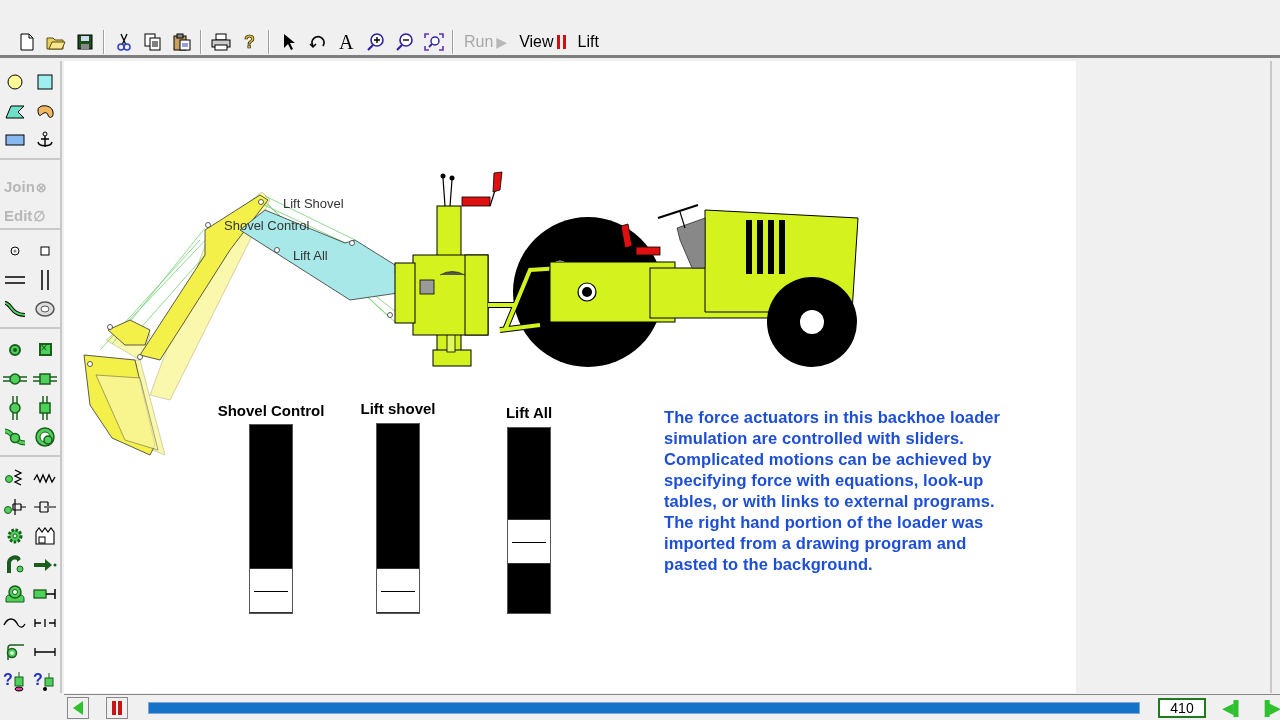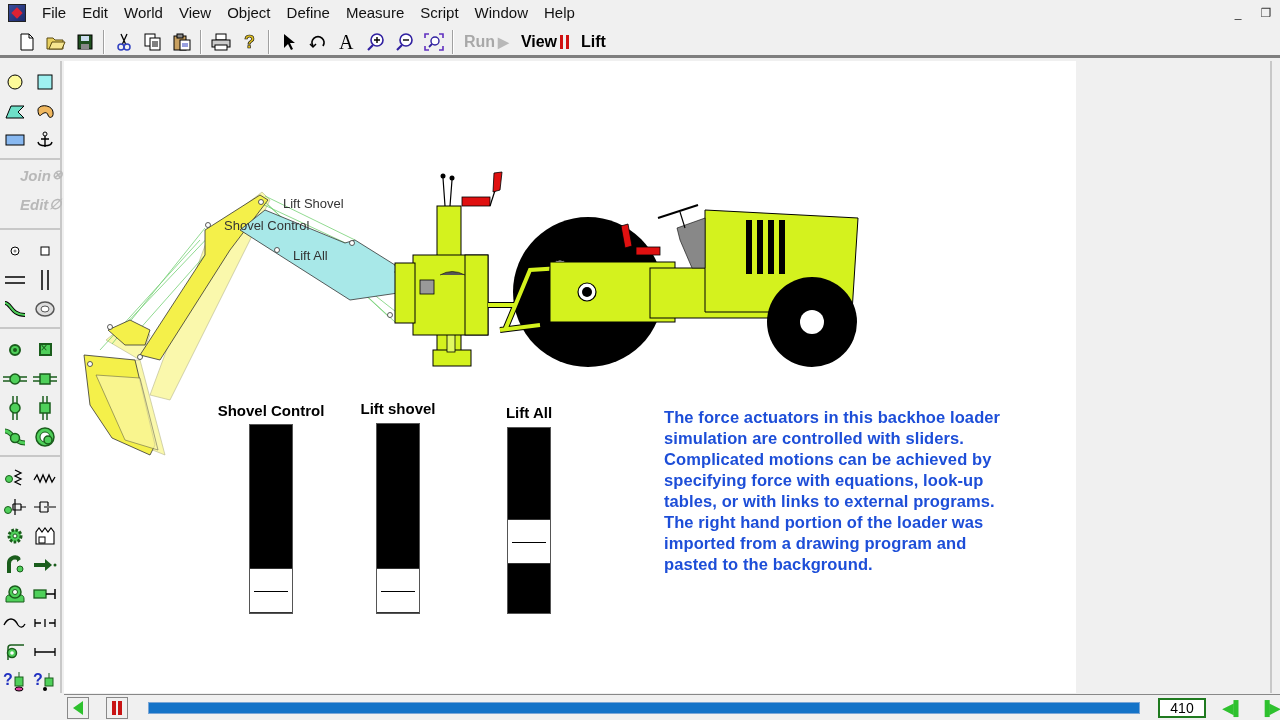--- a/index.html
+++ b/index.html
@@ -11,30 +11,30 @@
   .app-icon { width: 18px; height: 18px; margin: 0 8px 0 8px; background: linear-gradient(135deg,#3a4c9a,#1b2a6b); border: 1px solid #222; position: relative; }
   .app-icon::after { content: ""; position: absolute; left: 4px; top: 4px; width: 8px; height: 8px; background: #d23; transform: rotate(45deg); }
   .menu-item { font-size: 15px; color: #111; padding: 0 8px; height: 26px; line-height: 26px; cursor: default; }
   .win-ctrls { position: absolute; right: 0; top: 0; display: flex; height: 26px; }
   .win-btn { width: 28px; height: 26px; font-size: 12px; text-align: center; line-height: 26px; color: #333; }
 
   
   .toolbar { position: absolute; left: 0; top: 28px; width: 1280px; height: 30px; background: #f0f0f0; border-bottom: 3px solid #7f7f7f; display: flex; align-items: center; padding-left: 12px; }
   .tb-btn { width: 29px; height: 26px; display: flex; align-items: center; justify-content: center; font-size: 18px; }
   .tb-sep { width: 2px; height: 24px; border-left: 1px solid #a0a0a0; border-right: 1px solid #fff; margin: 0 4px; }
-  .tb-text { font-size: 16px; font-weight: bold; padding: 0 6px; height: 26px; display: flex; align-items: center; }
+  .tb-text { font-size: 16px; font-weight: normal; padding: 0 6px; height: 26px; display: flex; align-items: center; }
   .tb-text.disabled { color: #a8a8a8; }
   .tb-text .glyph { margin-left: 3px; font-size: 14px; }
 
   
   .palette { position: absolute; left: 0; top: 61px; width: 62px; height: 632px; background: #f0f0f0; border-right: 2px solid #c8c8c8; }
   .pal-grp { border-bottom: 2px solid #c8c8c8; padding: 6px 0 4px 0; }
   .pal-row { display: flex; height: 29px; align-items: center; }
   .pal-btn { width: 30px; height: 28px; display: flex; align-items: center; justify-content: center; }
-  .pal-word { width: 58px; height: 28px; display: flex; align-items: flex-start; padding-left: 20px; font-size: 15px; font-weight: bold; color: #b8b8b8; font-style: italic; }
+  .pal-word { width: 58px; height: 28px; display: flex; align-items: flex-end; padding-left: 4px; font-size: 15px; font-weight: bold; color: #b8b8b8; }
   .gdot { width: 12px; height: 12px; border-radius: 50%; background: #4fd05a; border: 2px solid #1a5d1c; position: relative; }
   .gdot::after { content: ""; position: absolute; left: 2px; top: 2px; width: 4px; height: 4px; border-radius: 50%; background: #1a5d1c; }
   .gsq { width: 13px; height: 13px; background: #4fd05a; border: 2px solid #1a5d1c; position: relative; }
   .gsq::after { content: "×"; position: absolute; left: 0; top: -4px; font-size: 12px; color: #1a5d1c; }
 
   
   .canvas { position: absolute; left: 64px; top: 61px; width: 1012px; height: 632px; background: #ffffff; overflow: hidden; }
   .vscroll-edge { position: absolute; right: 0; top: 61px; width: 10px; height: 632px; background: #f0f0f0; border-left: 2px solid #c8c8c8; }
 
   .slider-label { position: absolute; font-size: 15px; font-weight: bold; color: #000; white-space: nowrap; transform: translateX(-50%); }
@@ -54,37 +54,20 @@
   .pause { width: 10px; height: 14px; border-left: 4px solid #c81414; border-right: 4px solid #c81414; }
   .track { flex: 1; height: 12px; margin: 0 4px 0 6px; background: #1473c8; border: 1px solid #7aa6d6; }
   .frame-box { width: 48px; height: 20px; border: 2px solid #1f7a1f; background: #fff; font-size: 14px; text-align: center; line-height: 16px; color: #000; }
   .step-btn { width: 20px; height: 20px; display: flex; align-items: center; justify-content: center; margin-left: 3px; color: #2ec12e; font-size: 14px; font-weight: bold; }
 </style>
 </head>
 <body>
 
 <div id="app">
 
-  <div class="menubar">
-    <div class="app-icon"></div>
-    <div class="menu-item">File</div>
-    <div class="menu-item">Edit</div>
-    <div class="menu-item">World</div>
-    <div class="menu-item">View</div>
-    <div class="menu-item">Object</div>
-    <div class="menu-item">Define</div>
-    <div class="menu-item">Measure</div>
-    <div class="menu-item">Script</div>
-    <div class="menu-item">Window</div>
-    <div class="menu-item">Help</div>
-    <div class="win-ctrls">
-      <div class="win-btn">_</div>
-      <div class="win-btn">❐</div>
-    </div>
-  </div>
 
   <div class="toolbar">
     <div class="tb-btn">
       <svg width="16" height="18" viewBox="0 0 16 18">
           <path d="M2 1h8l4 4v12H2z" fill="#fff" stroke="#000"></path>
           <path d="M10 1v4h4" fill="none" stroke="#000"></path>
         </svg>
     </div>
     <div class="tb-btn">
       <svg width="20" height="16" viewBox="0 0 20 16">

